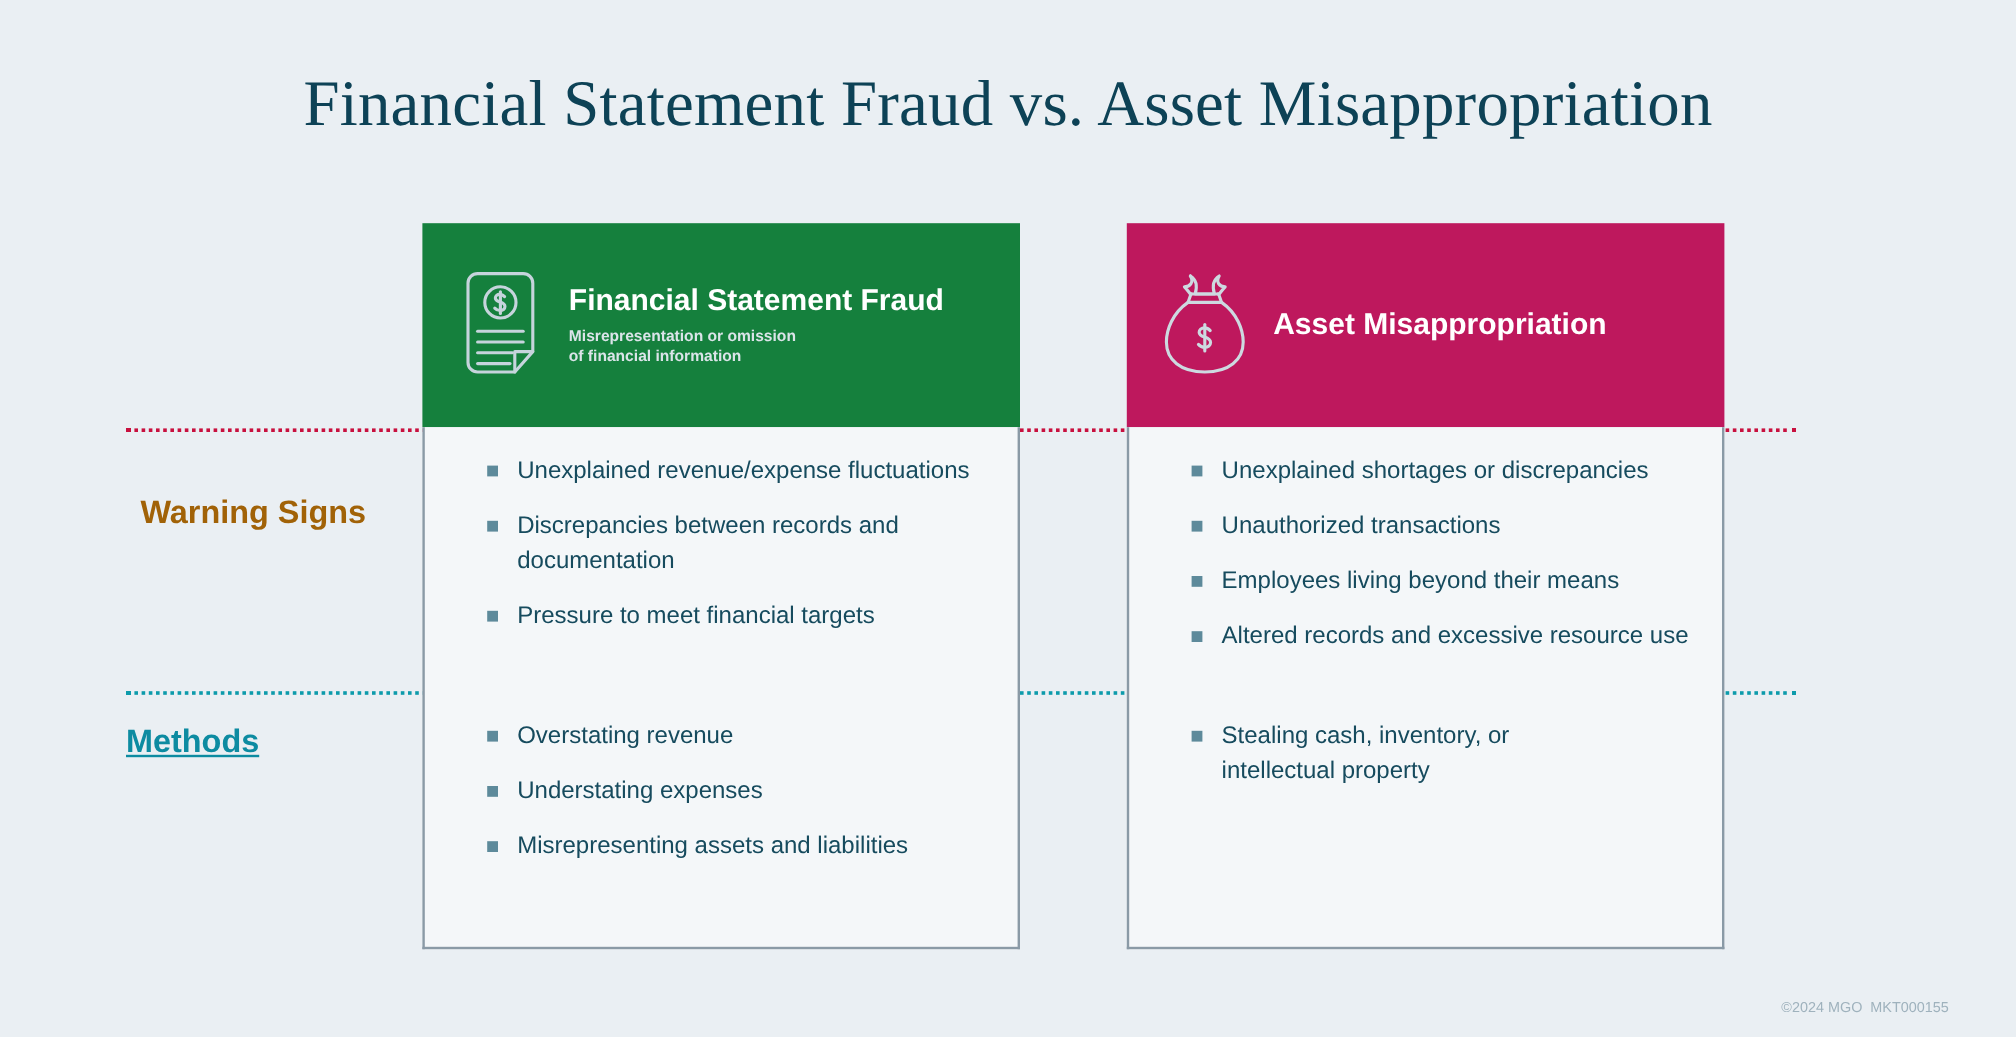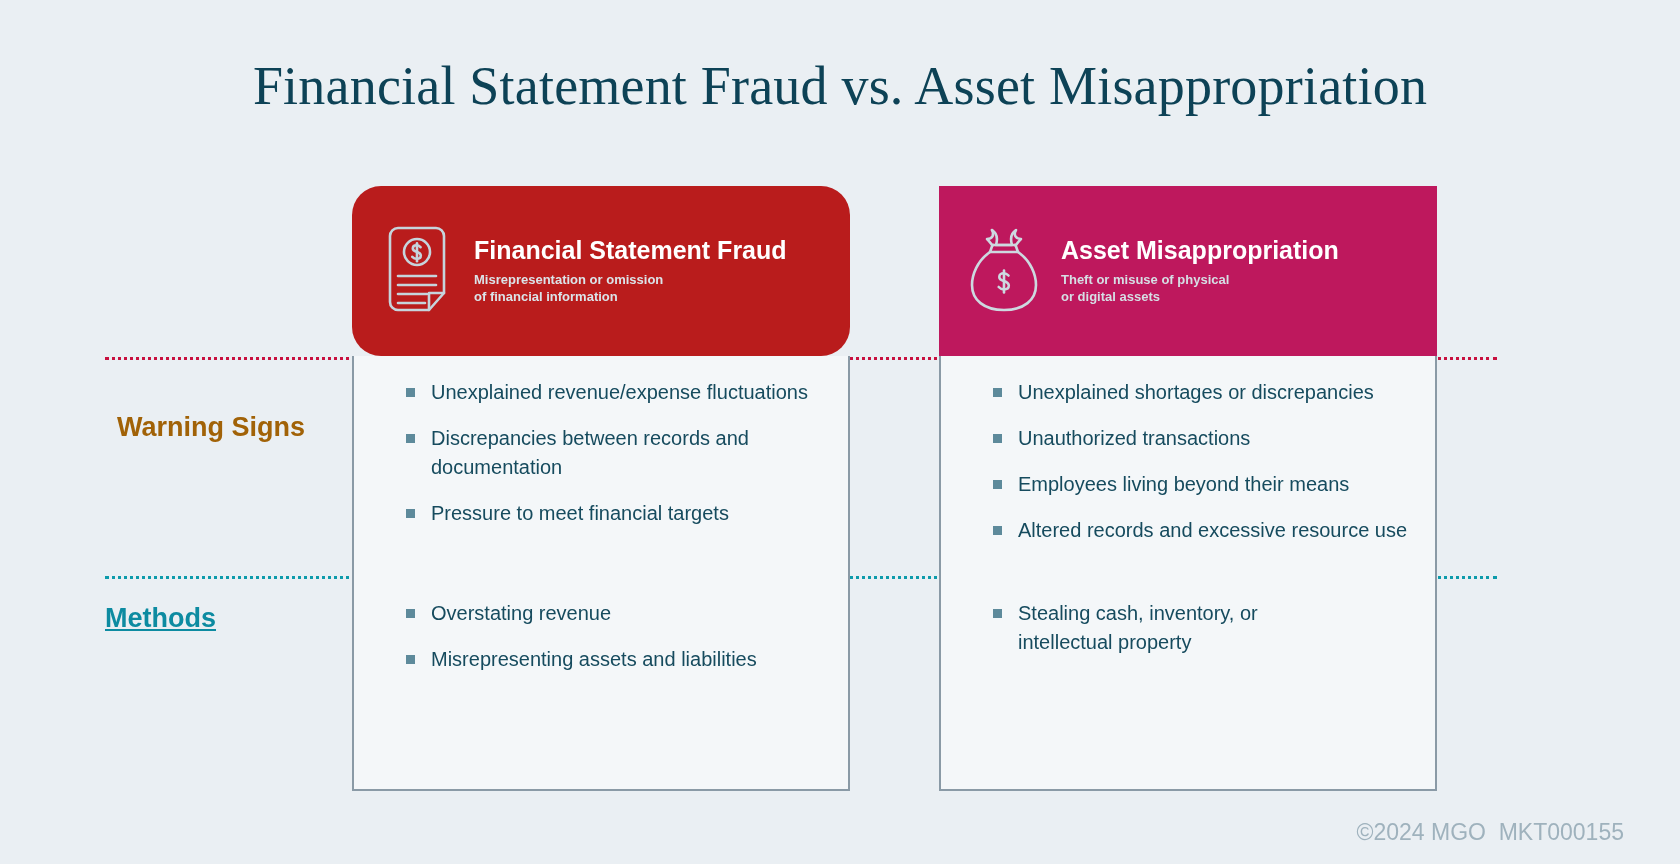--- a/index.html
+++ b/index.html
@@ -92,21 +92,21 @@
   }
 
   .card-header {
     height: 172px;
     display: flex;
     align-items: center;
     padding: 0 20px 0 28px;
     box-sizing: border-box;
     gap: 20px;
   }
-  .card-header.dark  { background: #b91c1c; border-radius: 29px; }
+  .card-header.dark  { background: #15803d; }
   .card-header.slate { background: #be185d; }
 
   .card-header .icon {
     flex: 0 0 auto;
     width: 74px;
     height: 92px;
     display: flex;
     align-items: center;
     justify-content: center;
   }
@@ -158,21 +158,21 @@
     width: 9px;
     height: 9px;
     background: #5d8a9b;
   }
 
   
   .footer {
     position: absolute;
     right: 56px;
     bottom: 18px;
-    font-size: 23px;
+    font-size: 12px;
     color: #9fb2bd;
     white-space: pre;
   }
 </style>
 </head>
 <body>
 
 <div class="page-title">Financial Statement Fraud vs. Asset Misappropriation</div>
 
 <div class="grid">
@@ -215,20 +215,21 @@
           <ul class="bullets">
             <li>Unexplained revenue/expense fluctuations</li>
             <li>Discrepancies between records and
 documentation</li>
             <li>Pressure to meet financial targets</li>
           </ul>
         </div>
         <div class="section methods-sec">
           <ul class="bullets">
             <li>Overstating revenue</li>
+            <li>Understating expenses</li>
             <li>Misrepresenting assets and liabilities</li>
           </ul>
         </div>
       </div>
     </div>
 
     <div class="card">
 
       <div class="card-header slate">
         <div class="icon">
@@ -236,22 +237,20 @@
             <path d="M25 5 C30 8 31 13 29 20 L45 20 C43 13 44 8 49 5 C46 10 49 14 54 14 C50 18 49 21 48 20"></path>
             <path d="M25 5 C28 10 25 14 20 14 C24 18 25 21 26 20"></path>
             <path d="M25.5 20 L48.5 20 L51 27 L23 27 Z"></path>
             <path d="M23 27 C10 36 5 50 5 60 C5 75 17 85 37 85 C57 85 69 75 69 60 C69 50 64 36 51 27"></path>
             <path d="M41.5 50.5 c-1.4-1.6-3.1-2.3-4.8-2.3 -2.6 0-4.4 1.6-4.4 3.7 0 2.2 1.7 3.2 4.5 4 3.1 1 5 2 5 4.6 0 2.4-2 3.9-4.9 3.9 -2 0-3.8-.8-5.2-2.4"></path>
             <path d="M37 45.5 L37 67.5"></path>
           </svg>
         </div>
         <div class="hdr-text">
           <div class="hdr-title">Asset Misappropriation</div>
-          <div class="hdr-sub">Theft or misuse of physical
-or digital assets</div>
         </div>
       </div>
 
       <div class="card-body-wrap">
         <div class="section warning-sec">
           <ul class="bullets">
             <li>Unexplained shortages or discrepancies</li>
             <li>Unauthorized transactions</li>
             <li>Employees living beyond their means</li>
             <li>Altered records and excessive resource use</li>

